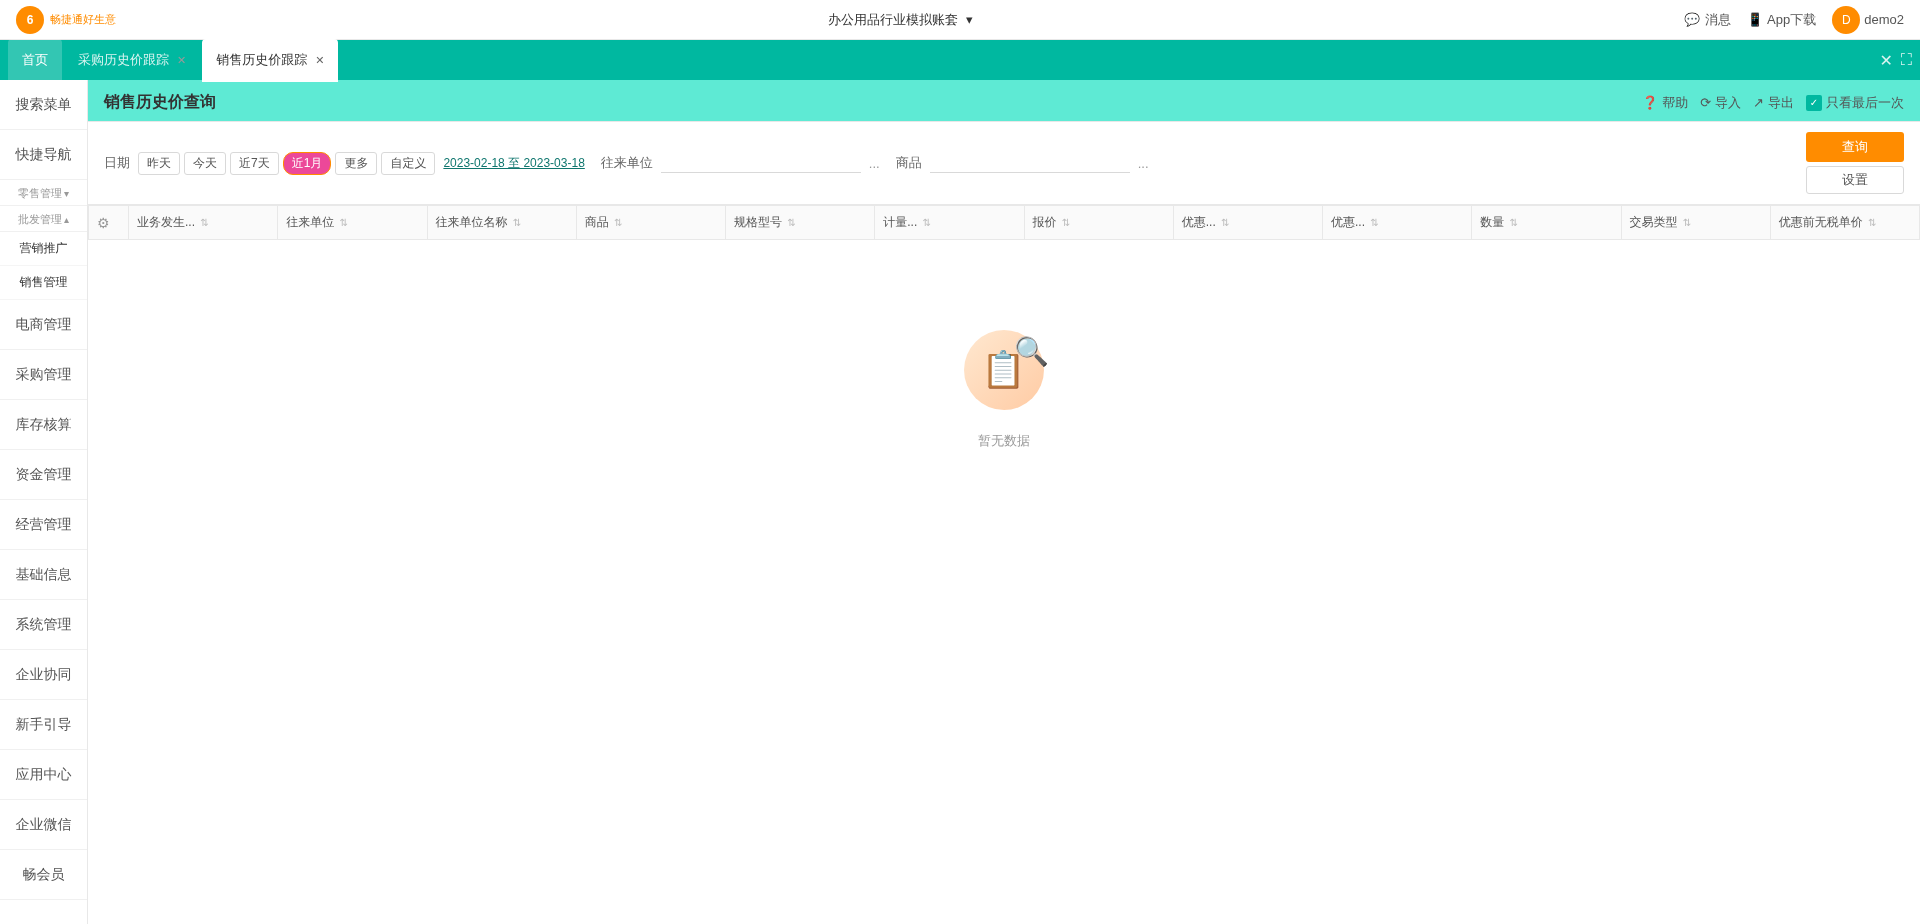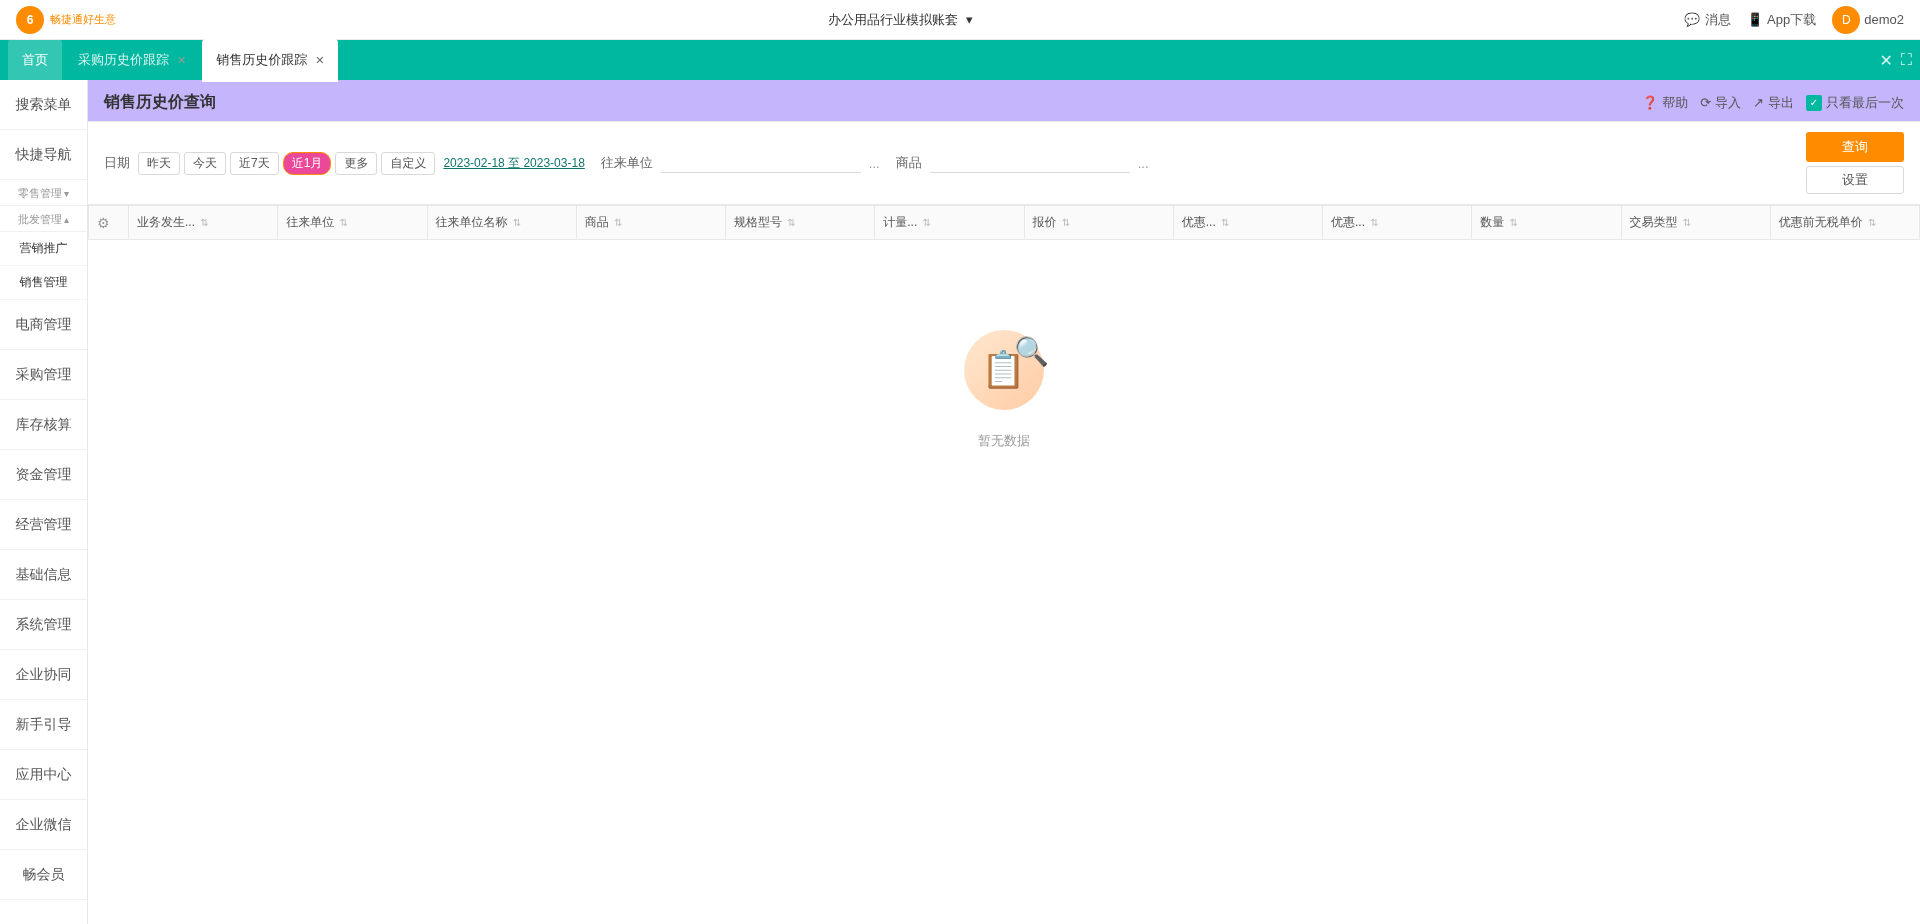--- a/index.html
+++ b/index.html
@@ -33,21 +33,21 @@
     .sidebar { width: 88px; background: #fff; border-right: 1px solid #e8e8e8; display: flex; flex-direction: column; overflow-y: auto; flex-shrink: 0; }
     .sidebar-item { display: flex; flex-direction: column; align-items: center; justify-content: center; padding: 12px 4px; cursor: pointer; font-size: 14px; color: #555; min-height: 50px; border-bottom: 1px solid #f0f0f0; text-align: center; gap: 2px; }
     .sidebar-arrow { font-size: 10px; color: #999; }
     .sidebar-section { padding: 6px 4px 4px; font-size: 11px; color: #999; text-align: center; border-bottom: 1px solid #f0f0f0; display: flex; align-items: center; justify-content: center; gap: 2px; }
     .sidebar-sub { padding: 8px 4px; font-size: 12px; color: #333; text-align: center; cursor: pointer; border-bottom: 1px solid #f5f5f5; }
 
     
     .content-area { flex: 1; display: flex; flex-direction: column; overflow: hidden; background: #f5f5f5; }
 
     
-    .page-header { background: #c4b5fd; padding: 12px 16px 0; border-bottom: 1px solid #e8e8e8; flex-shrink: 0; }
+    .page-header { background: #5eead4; padding: 12px 16px 0; border-bottom: 1px solid #e8e8e8; flex-shrink: 0; }
     .page-title-row { display: flex; align-items: center; justify-content: space-between; margin-bottom: 8px; }
     .page-title { font-size: 16px; font-weight: bold; color: #333; }
     .page-actions { display: flex; align-items: center; gap: 12px; font-size: 13px; color: #555; }
     .page-action { display: flex; align-items: center; gap: 4px; cursor: pointer; }
     .only-last-checkbox { display: flex; align-items: center; gap: 4px; }
     .checkbox-icon { width: 16px; height: 16px; background: #00b8a0; border-radius: 2px; display: flex; align-items: center; justify-content: center; color: white; font-size: 10px; }
 
     
     .filter-row { padding: 10px 16px; background: #fff; display: flex; align-items: center; gap: 16px; flex-wrap: wrap; border-bottom: 1px solid #e8e8e8; flex-shrink: 0; }
     .filter-item { display: flex; align-items: center; gap: 8px; }

